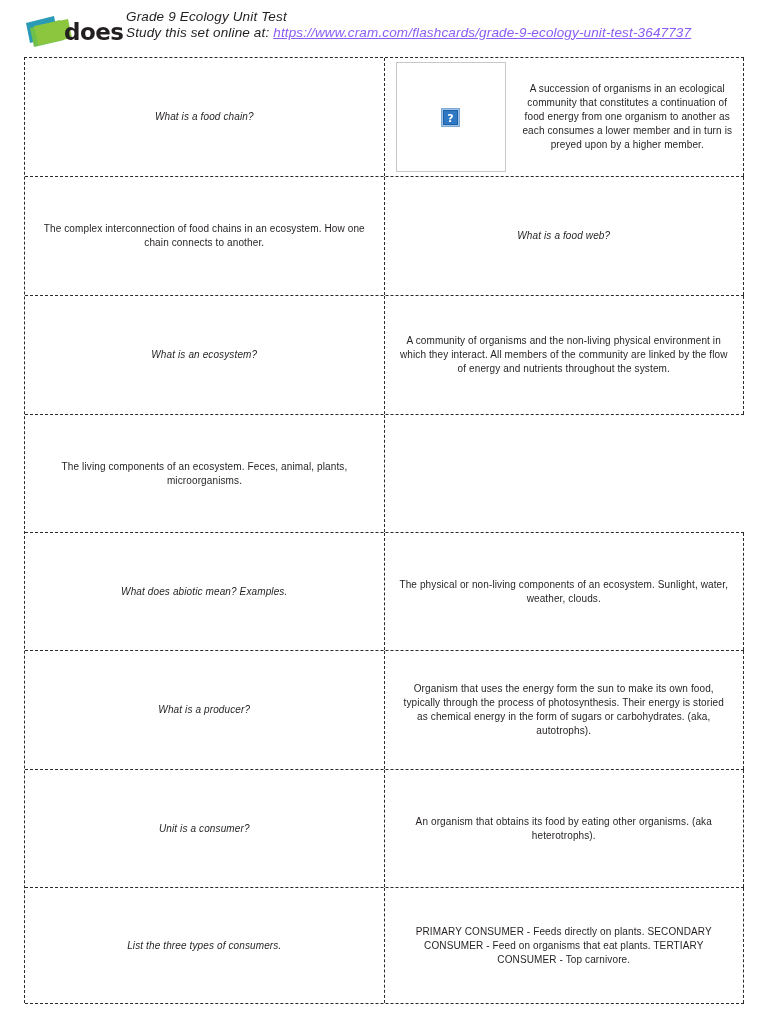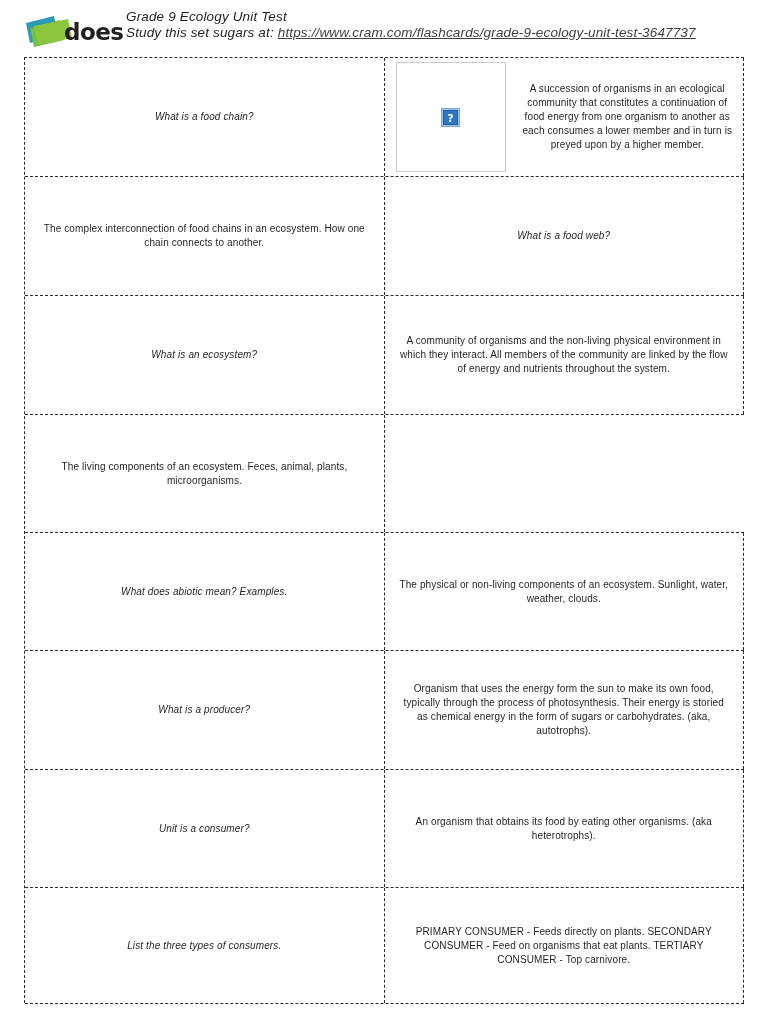--- a/index.html
+++ b/index.html
@@ -64,21 +64,21 @@
     color: #231f20;
     letter-spacing: 0.15px;
     white-space: nowrap;
   }
   .set-subtitle {
     font-size: 13.5px;
     color: #231f20;
     letter-spacing: 0.15px;
   }
   .set-url {
-    color: #404040;
+    color: #8b5cf6;
     text-decoration: underline;
     word-break: break-all;
   }
 
   
   .card-grid {
     position: absolute;
     left: 24px;
     top: 57px;
     width: 720px;
@@ -156,21 +156,21 @@
     <svg class="logo-cards" viewBox="0 0 52 34">
       <polygon points="2,9 30,2 34,22 6,29" fill="#2b9ab5"></polygon>
       <polygon points="6,14 36,6 40,26 10,33" fill="#6fbf4a"></polygon>
       <polygon points="10,12 44,5 48,24 14,31" fill="#8cc63f"></polygon>
     </svg>
     <div class="logo-wordmark">does</div>
   </div>
 
   <div class="header-text">
     <div class="set-title">Grade 9 Ecology Unit Test</div>
-    <div class="set-subtitle"><span>Study this set sugars at: </span><a class="set-url" href="#">https://www.cram.com/flashcards/grade-9-ecology-unit-test-3647737</a></div>
+    <div class="set-subtitle"><span>Study this set online at: </span><a class="set-url" href="#">https://www.cram.com/flashcards/grade-9-ecology-unit-test-3647737</a></div>
   </div>
 
 </div>
 
 <div class="card-grid">
     <div class="card-row" style="height: 119px;">
       <div class="card-cell cell-question">
         <div class="card-text question-text">What is a food chain?</div>
       </div>
       <div class="card-cell cell-answer answer-with-image">

